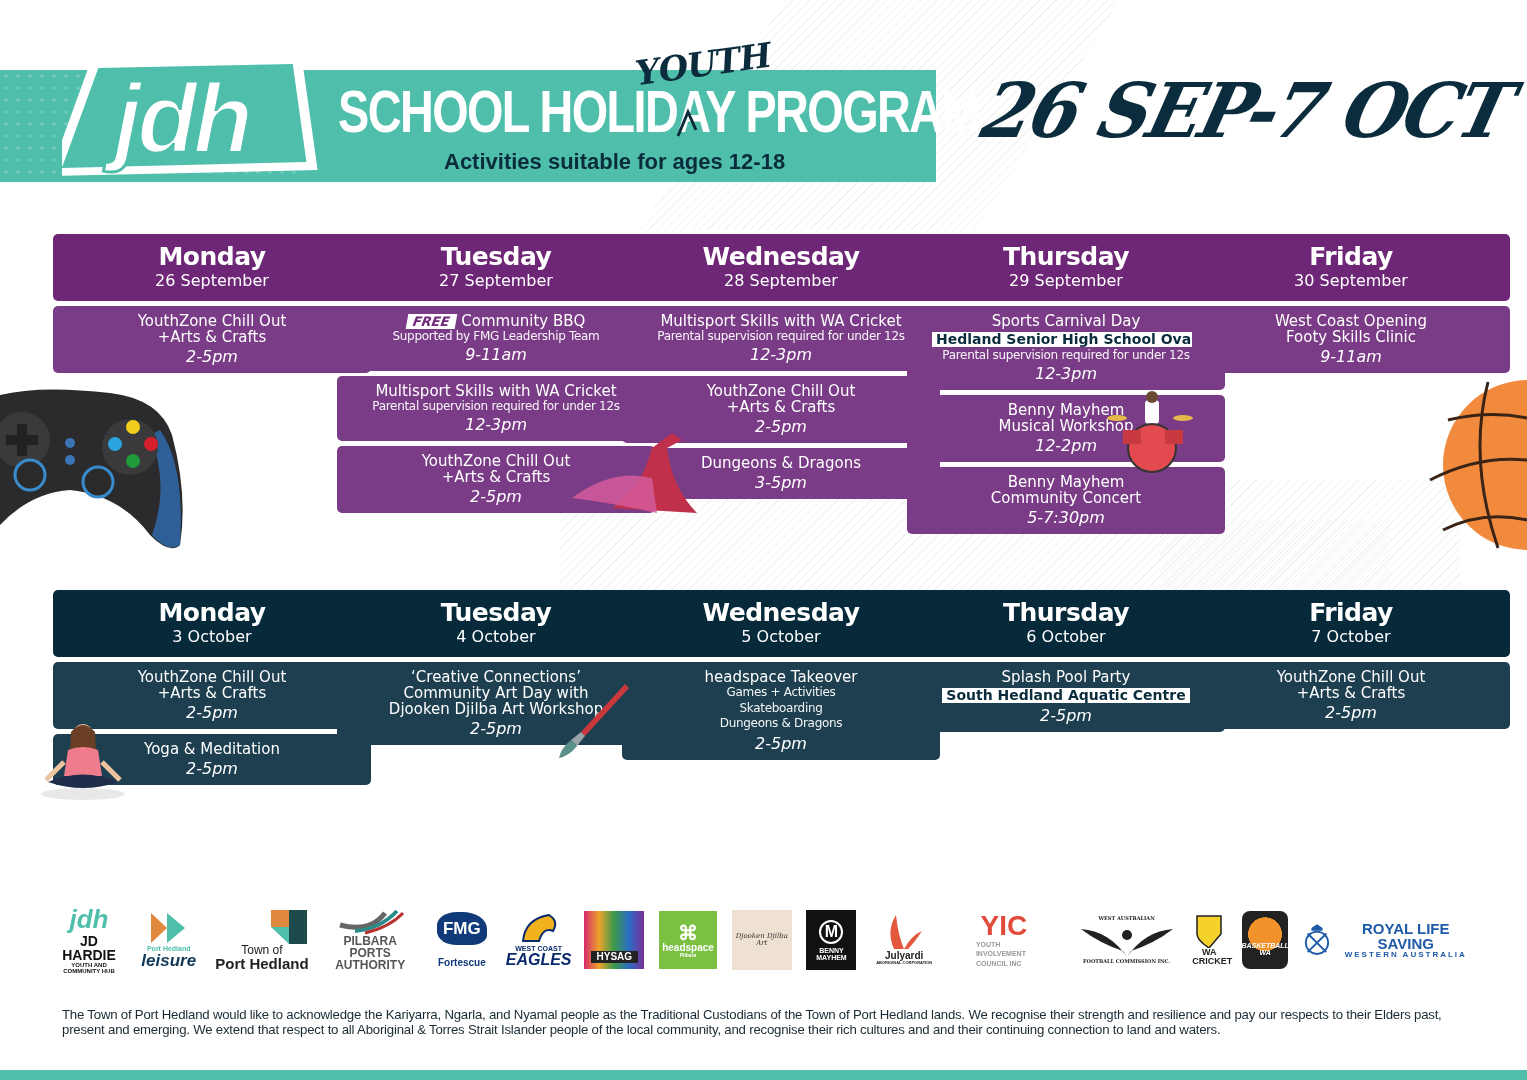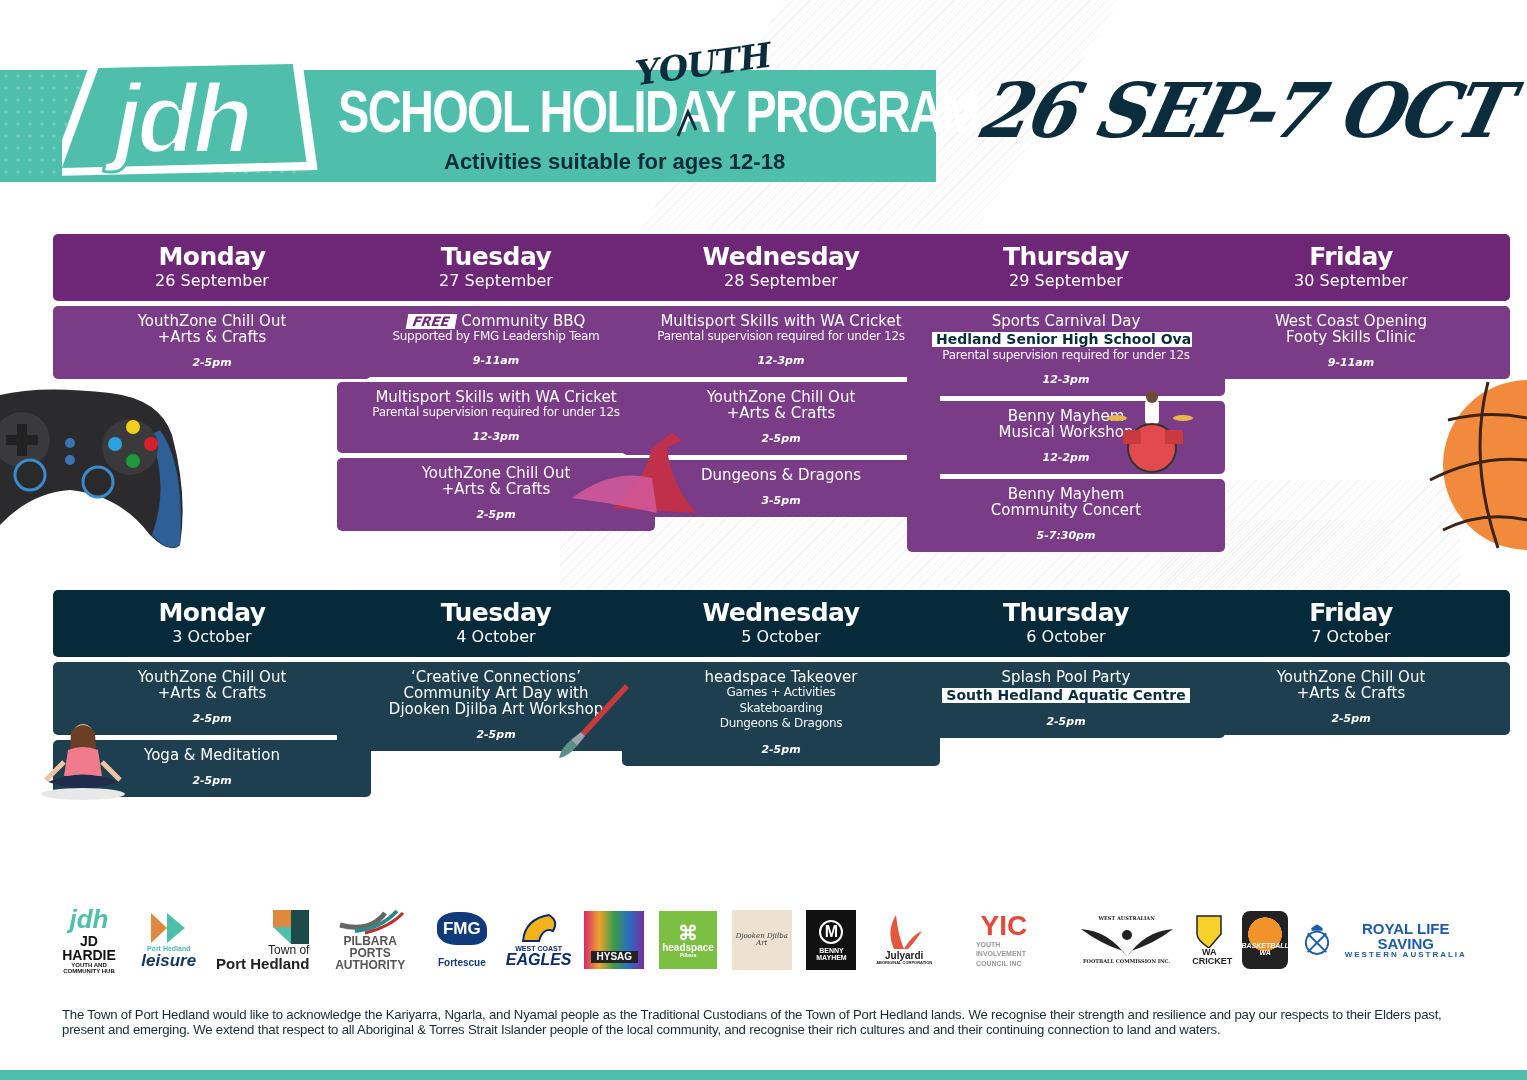--- a/index.html
+++ b/index.html
@@ -17,21 +17,21 @@
   .daterange{position:absolute;left:985px;top:68px;font-family:"DejaVu Serif",serif;font-style:italic;font-weight:bold;font-size:72px;color:#0b2c3c;white-space:nowrap;transform:skewX(-14deg) scaleY(1.05);letter-spacing:-3px}
   
   .col{position:absolute;width:318px;}
   .dayhead{height:67px;border-radius:5px;text-align:center;padding-top:9px;margin-bottom:5px}
   .dayname{font-family:"DejaVu Sans",sans-serif;font-weight:bold;font-size:25px;line-height:28px;letter-spacing:-0.5px}
   .daydate{font-size:16px;line-height:20px;font-weight:normal}
   .evt{border-radius:5px;text-align:center;padding:7px 4px 6px;margin-bottom:5px;position:relative}
   .evt .t{font-size:15px;line-height:16px;display:block}
   .evt .s{font-size:12px;line-height:14px;display:block;opacity:0.95;letter-spacing:-0.3px}
   .evt .hl{display:inline-block;background:#fff;color:#0b2c3c;font-size:14px;font-weight:bold;line-height:15px;padding:0 4px;margin:1px 0}
-  .evt .tm{font-size:11px;line-height:20px;font-weight:bold;font-style:italic;display:block;margin-top:8px}
+  .evt .tm{font-size:16px;line-height:20px;font-weight:normal;font-style:italic;display:block;margin-top:2px}
   .free{display:inline-block;background:#fff;color:#6e2777;font-weight:bold;font-style:italic;font-size:13px;line-height:15px;padding:0 6px;margin-right:6px;transform:skewX(-10deg)}
   .purple .dayhead{background:#6e2777}
   .purple .evt{background:#7b3c87}
   .dark .dayhead{background:#072a3a}
   .dark .evt{background:#1d3f4f}
   
   .illus{position:absolute;pointer-events:none}
   
   .logos{position:absolute;left:55px;top:905px;width:1420px;height:70px;display:flex;align-items:center;justify-content:space-between}
   .lg{display:flex;flex-direction:column;align-items:center;justify-content:center;font-family:"Liberation Sans",sans-serif;font-weight:bold;text-align:center;line-height:1}
@@ -272,21 +272,21 @@
     <span style="color:#111;font-size:6px;width:60px">YOUTH AND COMMUNITY HUB</span>
   </div>
   <div class="lg" style="width:62px">
     <svg width="40" height="34" viewBox="0 0 40 34">
         <path d="M2 2 L18 17 L2 32 Z" fill="#e0883d"></path>
         <path d="M18 2 L36 17 L18 32 Z" fill="#4fbfac"></path>
       </svg>
     <span style="color:#4fbfac;font-size:7px">Port Hedland</span>
     <span style="color:#123a5a;font-style:italic;font-size:17px">leisure</span>
   </div>
-  <div class="lg" style="width:95px;align-items:flex-end">
+  <div class="lg" style="width:95px;align-items:center">
     <svg width="36" height="34" viewBox="0 0 36 34" style="margin-left:55px">
         <rect x="0" y="0" width="18" height="17" fill="#e0883d"></rect>
         <rect x="18" y="0" width="18" height="34" fill="#1d4a4a"></rect>
         <path d="M0 17 L18 34 L18 17 Z" fill="#4fbfac"></path>
       </svg>
     <span style="color:#222;font-size:12px;font-weight:normal">Town of</span>
     <span style="color:#222;font-size:15px">Port Hedland</span>
   </div>
   <div class="lg" style="width:92px">
     <svg width="70" height="26" viewBox="0 0 70 26">

